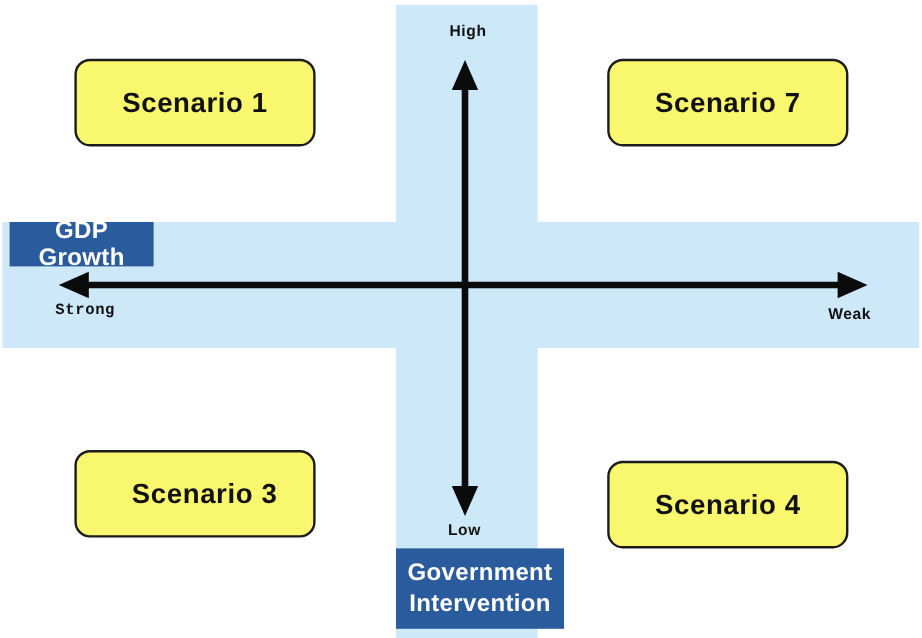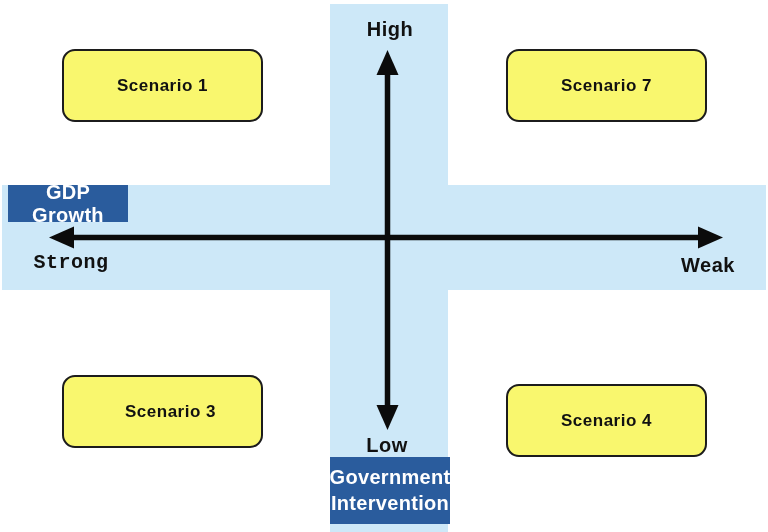--- a/index.html
+++ b/index.html
@@ -35,52 +35,52 @@
     position: absolute;
     width: 201px;
     height: 73px;
     box-sizing: border-box;
     background: var(--scenario-fill, #f9f76e);
     border: 2px solid var(--scenario-border, #1c1c1c);
     border-radius: 13px;
     display: flex;
     align-items: center;
     justify-content: center;
-    font-size: 17px;
+    font-size: 23px;
     letter-spacing: 0.5px;
   }
   #s1 { left: 62px;  top: 49px;  }
   #s2 { left: 506px; top: 49px;  }
   #s3 { left: 62px;  top: 375px; padding-left: 16px; }
   #s4 { left: 506px; top: 384px; text-align: center; }
 
   .axis-end {
     position: absolute;
-    font-size: 20px;
+    font-size: 13px;
     text-align: center;
     letter-spacing: 0.5px;
   }
   #lbl-high   { left: 350px; top: 18px;  width: 80px; }
   #lbl-low    { left: 347px; top: 434px; width: 80px; }
   #lbl-strong { left: 28px;  top: 251px; width: 86px; font-family: Liberation Mono, monospace; }
   #lbl-weak   { left: 668px; top: 254px; width: 80px; }
 
   .axis-title {
     position: absolute;
     background: var(--axis-title-bg, #2a5c9d);
     color: var(--axis-title-text, #ffffff);
     display: flex;
     align-items: center;
     justify-content: center;
     text-align: center;
     font-size: 20px;
     letter-spacing: 0.3px;
   }
   #gdp-title { left: 8px;   top: 185px; width: 120px; height: 37px; }
-  #gov-title { left: 330px; top: 457px; width: 120px; height: 67px;
+  #gov-title { left: 330px; top: 457px; width: 140px; height: 67px;
                flex-direction: column; line-height: 1.28; }
 </style>
 </head>
 <body>
 
 <div id="stage">
 
   <div id="v-band" class="band"></div>
   <div id="h-band" class="band"></div>
 

